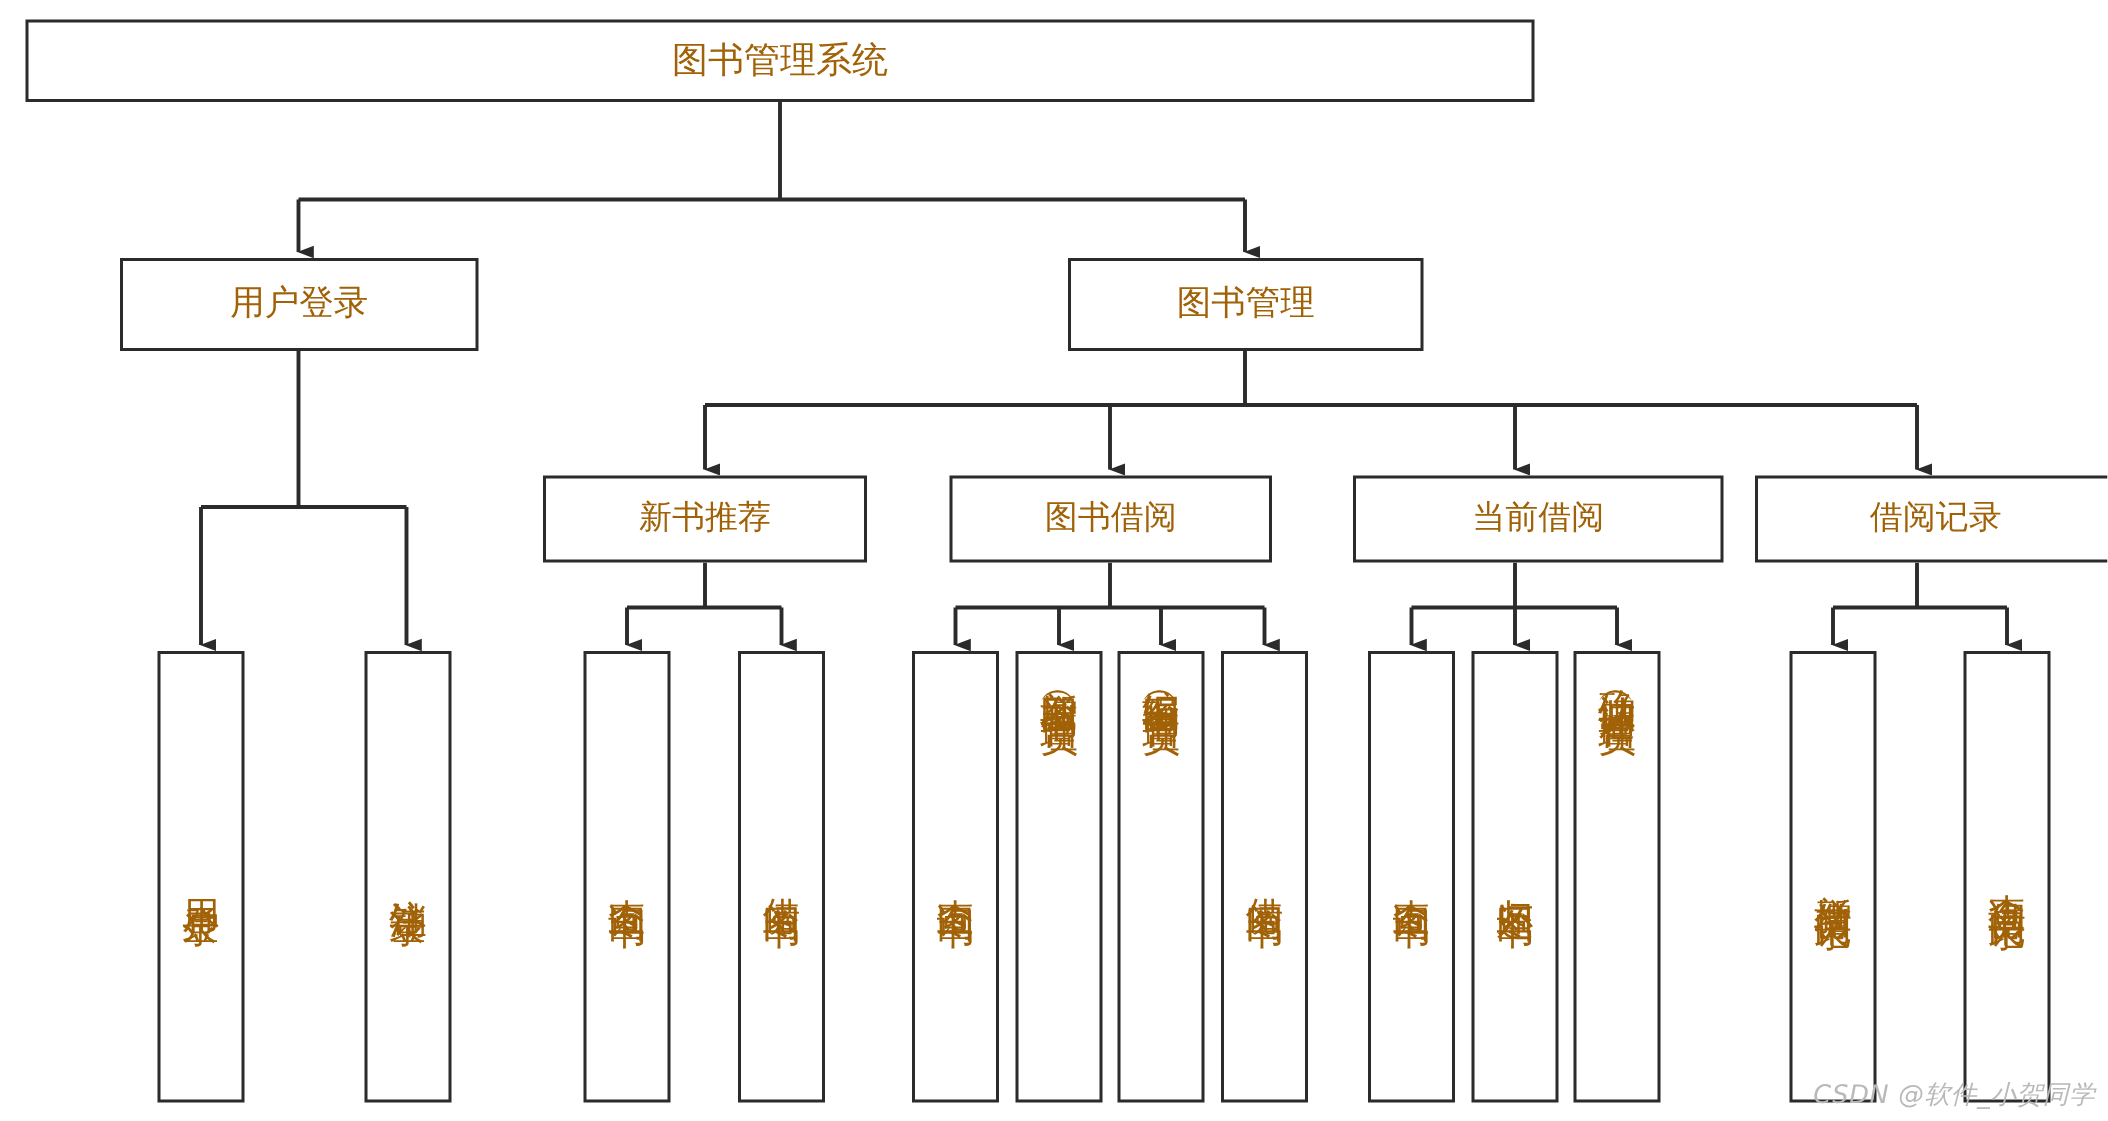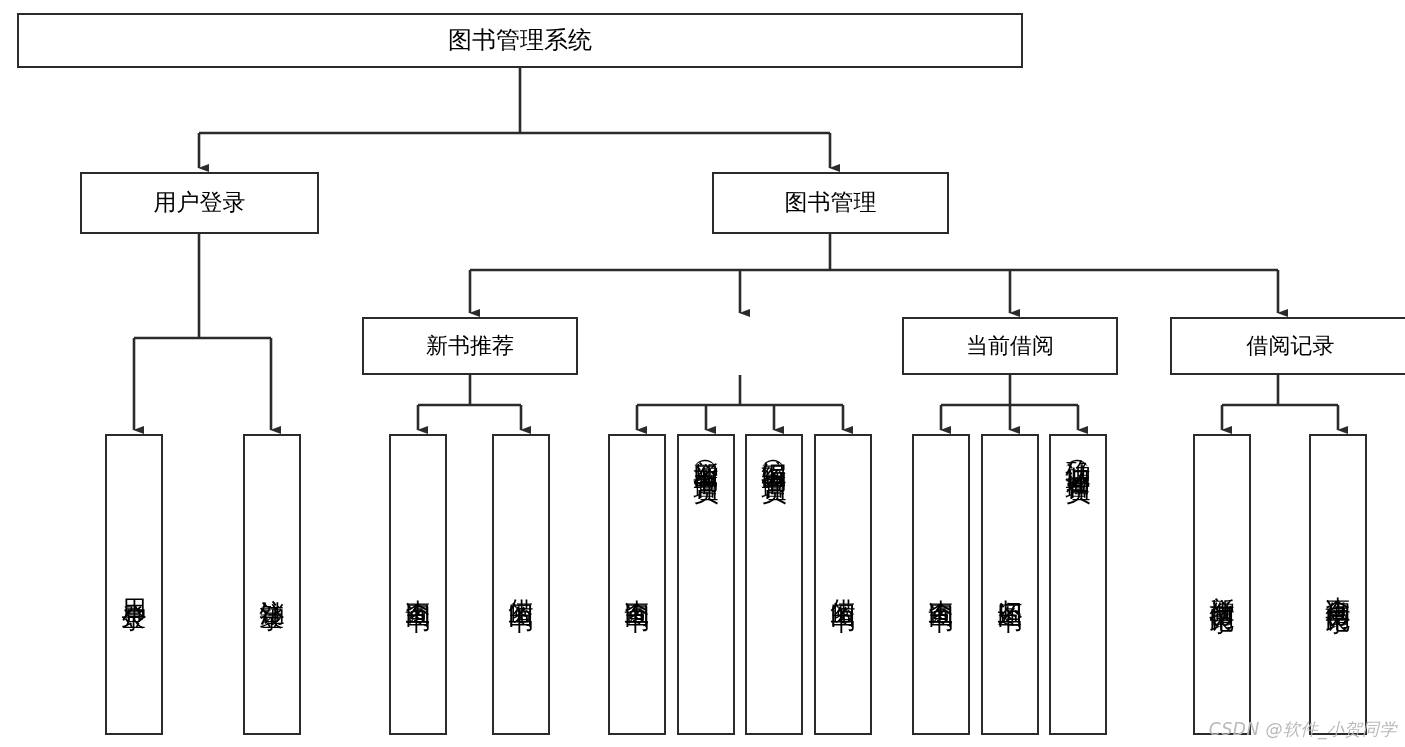--- a/index.html
+++ b/index.html
@@ -28,21 +28,21 @@
     position: absolute;
     box-sizing: border-box;
     background: #ffffff;
     border: 2px solid #2b2b2b;
     display: flex;
     align-items: center;
     justify-content: center;
     overflow: hidden;
   }
   .node-label {
-    color: #000000;
+    color: #a16207;
     line-height: 1.12;
     white-space: nowrap;
     text-align: center;
   }
   .lvl-root .node-label {
     font-size: 24px;
   }
   .lvl-mid .node-label {
     font-size: 23px;
   }
@@ -139,21 +139,24 @@
   <div class="node-box lvl-mid" style="left:80px; top:172px; width:239px; height:62px;">
     <span class="node-label">用户登录</span>
   </div>
   <div class="node-box lvl-sub" style="left:362px; top:317px; width:216px; height:58px;">
     <span class="node-label">新书推荐</span>
   </div>
 
   <div class="node-box lvl-mid" style="left:712px; top:172px; width:237px; height:62px;">
     <span class="node-label">图书管理</span>
   </div>
-  <div class="node-box lvl-sub" style="left:902px; top:317px; width:216px; height:58px;">
+  <div class="node-box lvl-sub" style="left:633px; top:317px; width:215px; height:58px;">
+    <span class="node-label">图书借阅</span>
+  </div>
+  <div class="node-box lvl-sub" style="left:902px; top:317px; width:247px; height:58px;">
     <span class="node-label">当前借阅</span>
   </div>
   <div class="node-box lvl-sub" style="left:1170px; top:317px; width:241px; height:58px;">
     <span class="node-label">借阅记录</span>
   </div>
 
   <div class="node-box vertical middle" style="left:105px; top:434px; width:58px; height:301px;">
     <span class="node-label">用户登录</span>
   </div>
   <div class="node-box vertical middle" style="left:243px; top:434px; width:58px; height:301px;">

